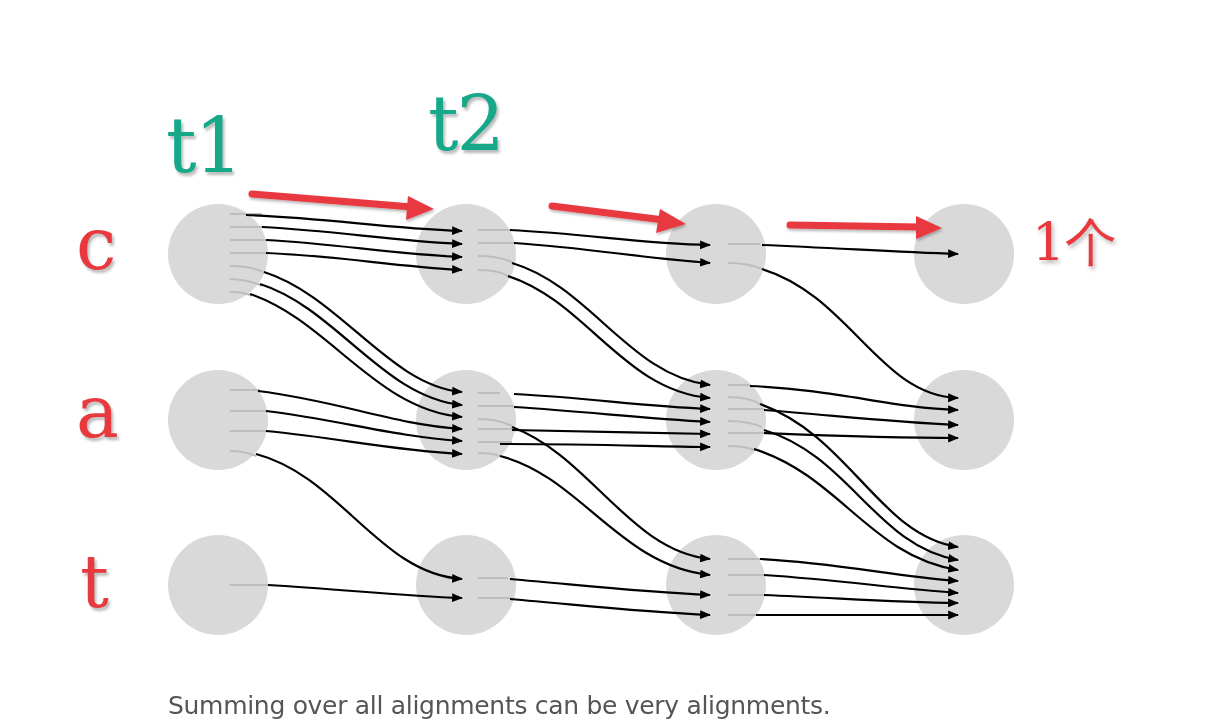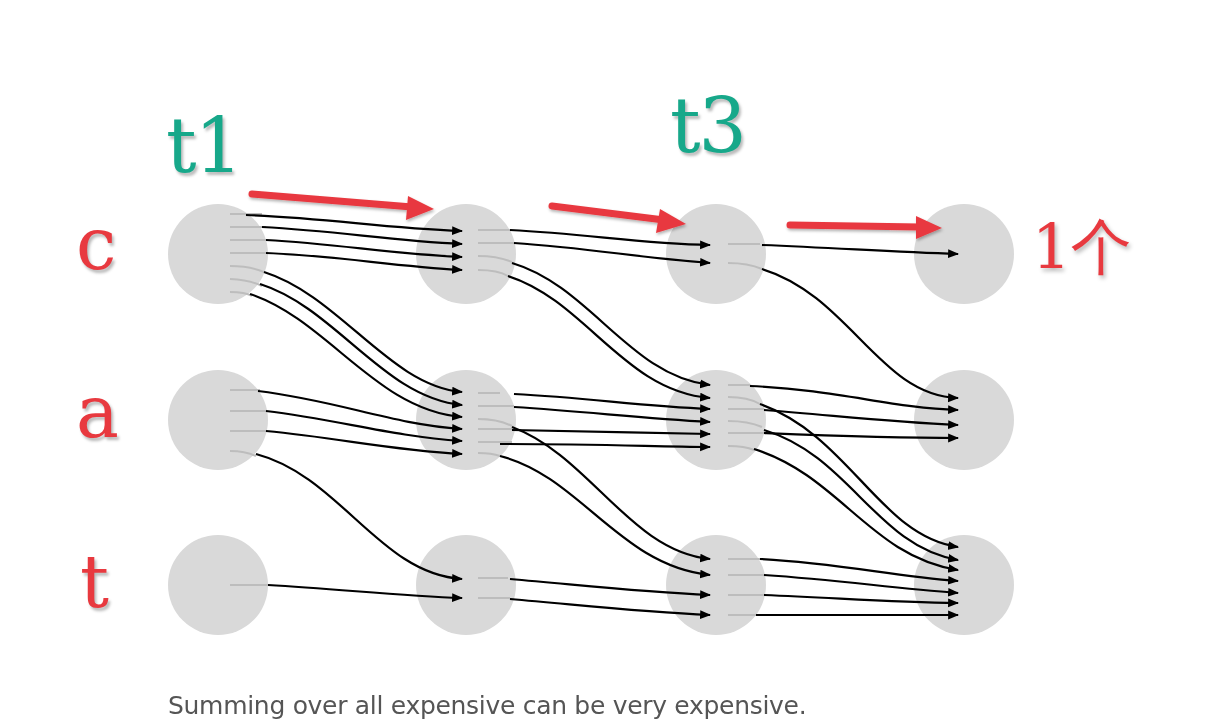--- a/index.html
+++ b/index.html
@@ -7,21 +7,21 @@
   #stage { position: absolute; left: 0; top: 4px; width: 1208px; height: 725px; margin-top: 32px; }
   .col-label {
     position: absolute; font-family: "DejaVu Serif", serif; font-size: 76px; color: #17a88a;
     text-shadow: 2px 3px 3px rgba(0,0,0,0.28), 0 0 2px #fff; line-height: 1; letter-spacing: -2px;
   }
   .row-label {
     position: absolute; font-family: "DejaVu Serif", serif; font-size: 72px; color: #e8393f;
     text-shadow: 2px 3px 3px rgba(0,0,0,0.28), 0 0 2px #fff; line-height: 1;
   }
   .count-label {
-    position: absolute; font-family: "DejaVu Serif", serif; font-size: 61px; color: #e8393f;
+    position: absolute; font-family: "DejaVu Serif", serif; font-size: 52px; color: #e8393f;
     text-shadow: 2px 3px 4px rgba(0,0,0,0.28); line-height: 1; text-align: center;
   }
   .caption {
     position: absolute; left: 168px; top: 655px; font-family: "DejaVu Sans", sans-serif;
     font-size: 25px; color: #555555; letter-spacing: -0.3px;
   }
   .watermark {
     position: absolute; left: 880px; top: 655px; font-family: "DejaVu Sans", sans-serif;
     font-size: 28px; color: #c9c9c9; letter-spacing: 1px;
   }
@@ -120,25 +120,25 @@
       </g>
       <g>
         <line x1="790" y1="189" x2="920" y2="191" stroke="#e8393f" stroke-width="7" stroke-linecap="round"></line>
         <polygon points="916,180 942,192 916,203" fill="#e8393f"></polygon>
       </g>
     </g>
   </svg>
 
   
   <div class="col-label" style="left:166px; top:72px;">t1</div>
-  <div class="col-label" style="left:670px; top:52px;">t3</div>
+  <div class="col-label" style="left:428px; top:50px;">t2</div>
 
   
   <div class="row-label" style="left:76px; top:172px;">c</div>
   <div class="row-label" style="left:76px; top:340px;">a</div>
   <div class="row-label" style="left:80px; top:510px;">t</div>
 
   
   <div class="count-label" style="left:1032px; top:180px;">1个</div>
 
   
-  <div class="caption">Summing over all expensive can be very expensive.</div>
+  <div class="caption">Summing over all alignments can be very alignments.</div>
 </div>
 
 </body></html>

